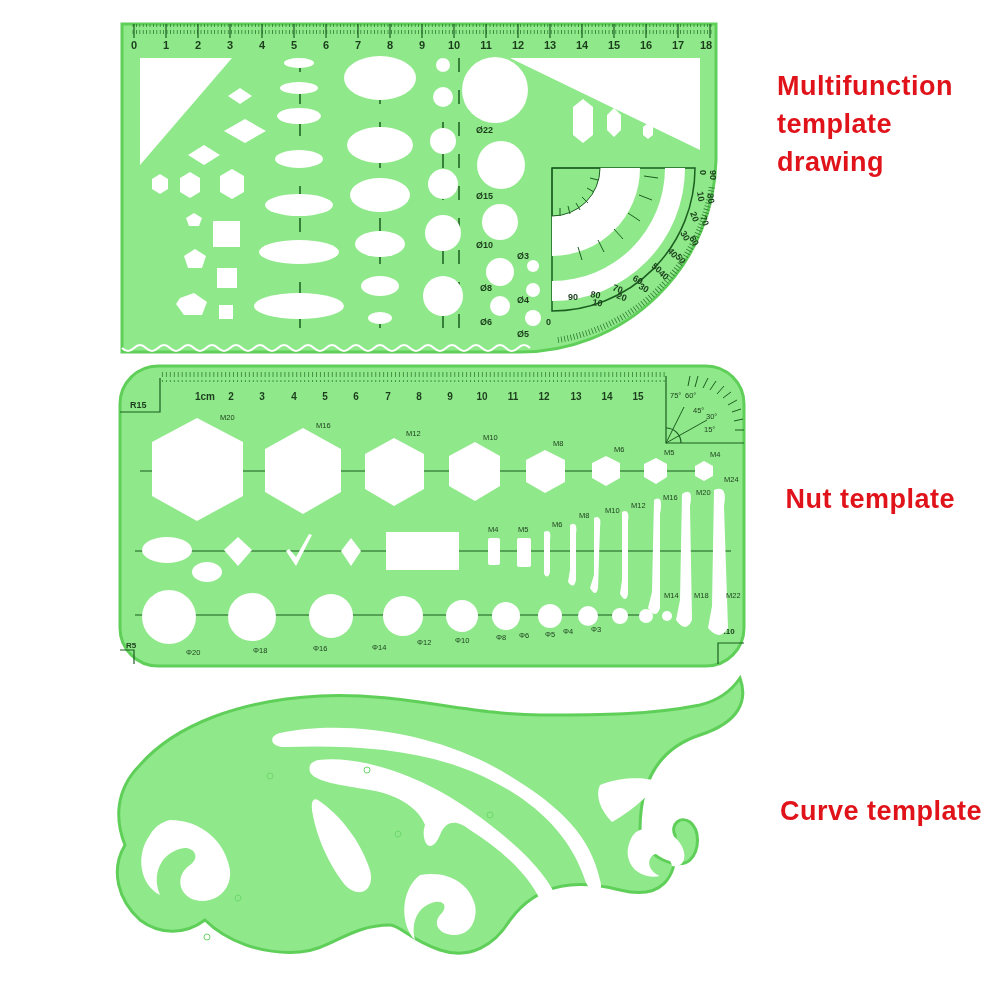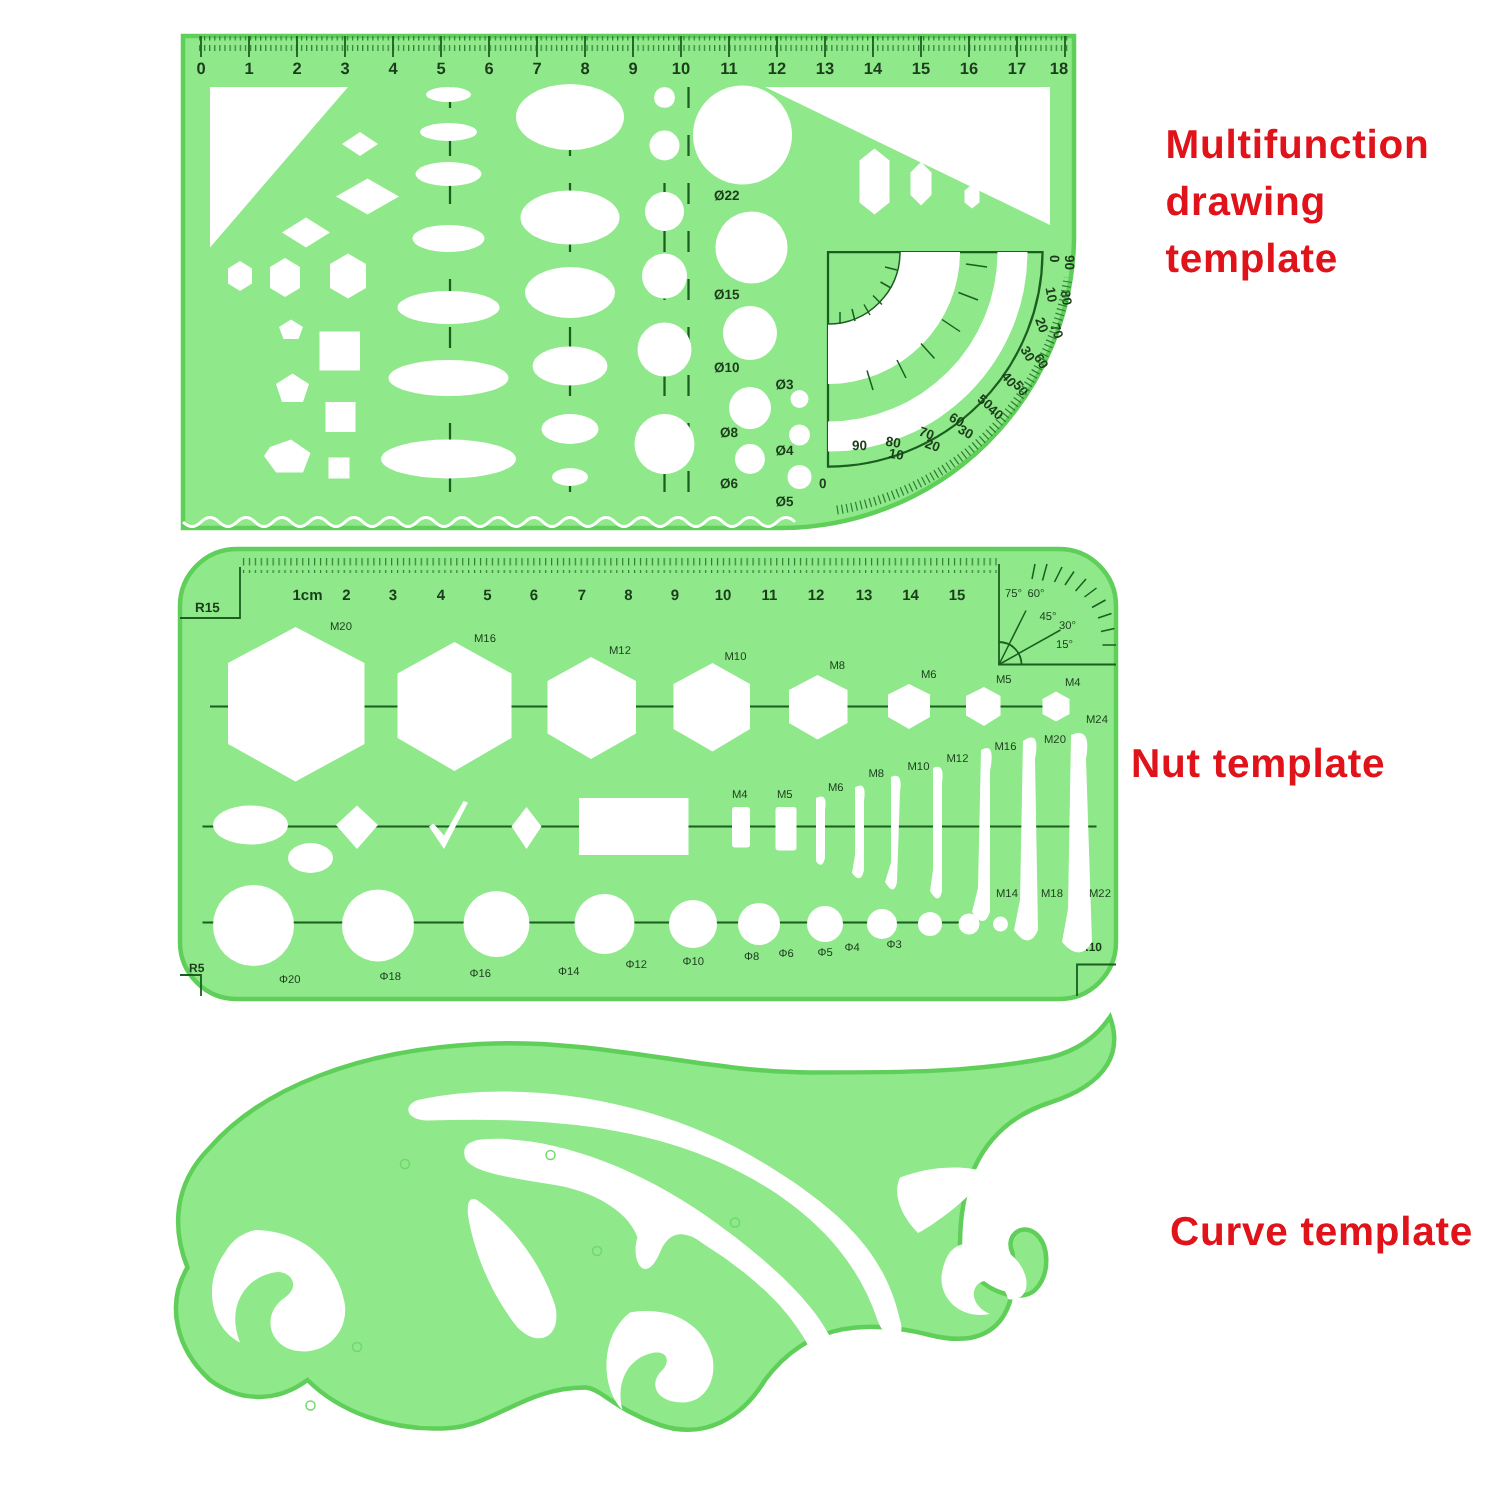--- a/index.html
+++ b/index.html
@@ -1,21 +1,21 @@
 <!DOCTYPE html>
 <html><head>
 <meta charset="utf-8">
 <style>
   html,body{margin:0;padding:0;background:#ffffff;}
   body{width:1000px;height:1000px;position:relative;overflow:hidden;font-family:"Liberation Sans",sans-serif;}
   .stage{position:absolute;left:0;top:0;width:1000px;height:1000px;}
   svg text{font-family:"Liberation Sans",sans-serif;}
-  .caption{position:absolute;color:#e0131b;font-weight:bold;font-size:27px;line-height:38px;letter-spacing:0.5px;font-family:"Liberation Sans",sans-serif;margin-top:10px;}
+  .caption{position:absolute;color:#e0131b;font-weight:bold;font-size:27px;line-height:38px;letter-spacing:0.5px;font-family:"Liberation Sans",sans-serif;}
   .cap1{left:777px;top:67px;width:220px;}
-  .cap2{left:754px;top:480px;width:220px;}
+  .cap2{left:735px;top:480px;width:220px;text-align:right;}
   .cap3{left:780px;top:792px;width:240px;}
   .cap-line{display:block;}
 </style>
 </head>
 <body>
 
 <div class="stage">
 <svg width="1000" height="1000" viewBox="0 0 1000 1000" xmlns="http://www.w3.org/2000/svg">
   <defs>
     <pattern id="mm" x="0" y="0" width="3.4" height="10" patternUnits="userSpaceOnUse">
@@ -359,17 +359,17 @@
           <circle cx="490" cy="815" r="3"></circle>
       <circle cx="238" cy="898" r="3"></circle>
           <circle cx="207" cy="937" r="3"></circle>
     </g>
   </g>
 </svg>
 </div>
 
 <div class="caption cap1">
   <span class="cap-line">Multifunction</span>
+  <span class="cap-line">template</span>
   <span class="cap-line">drawing</span>
-  <span class="cap-line">template</span>
 </div>
 <div class="caption cap2">Nut template</div>
 <div class="caption cap3">Curve template</div>
 
 </body></html>

